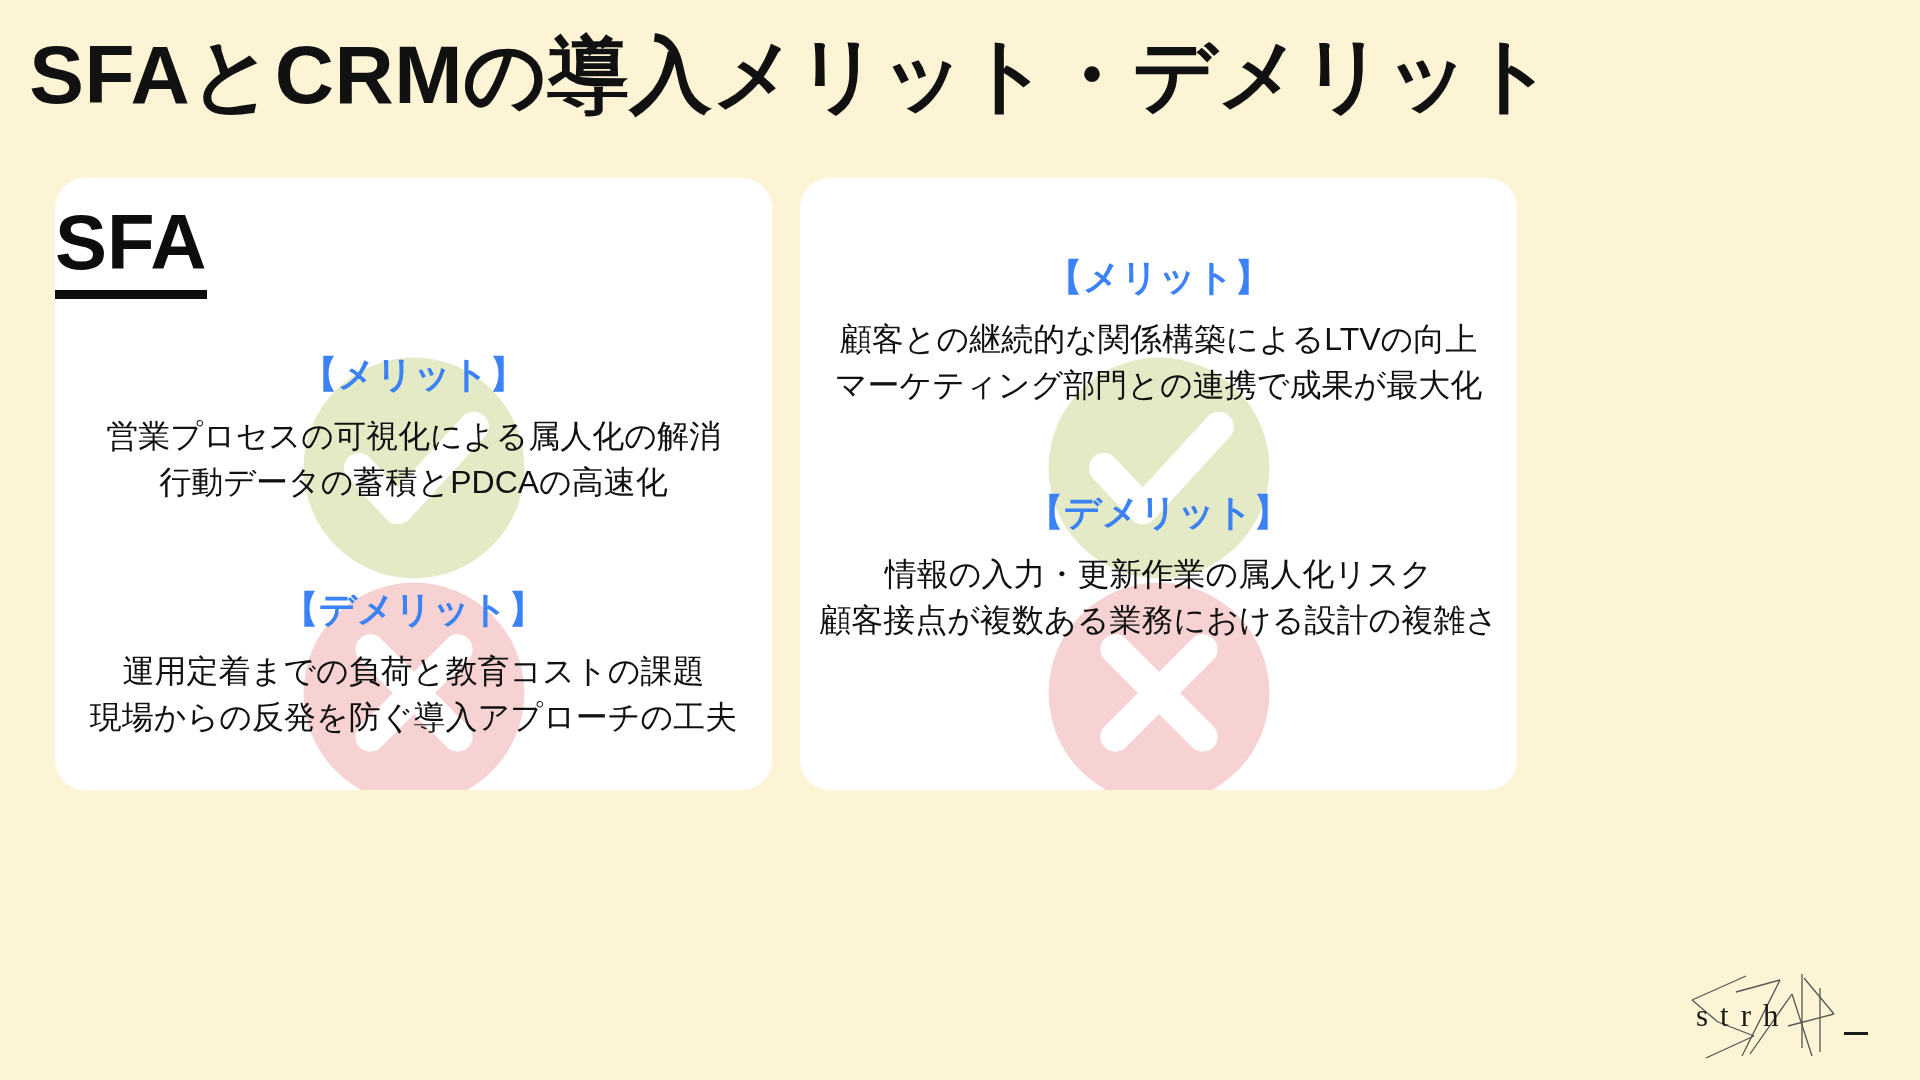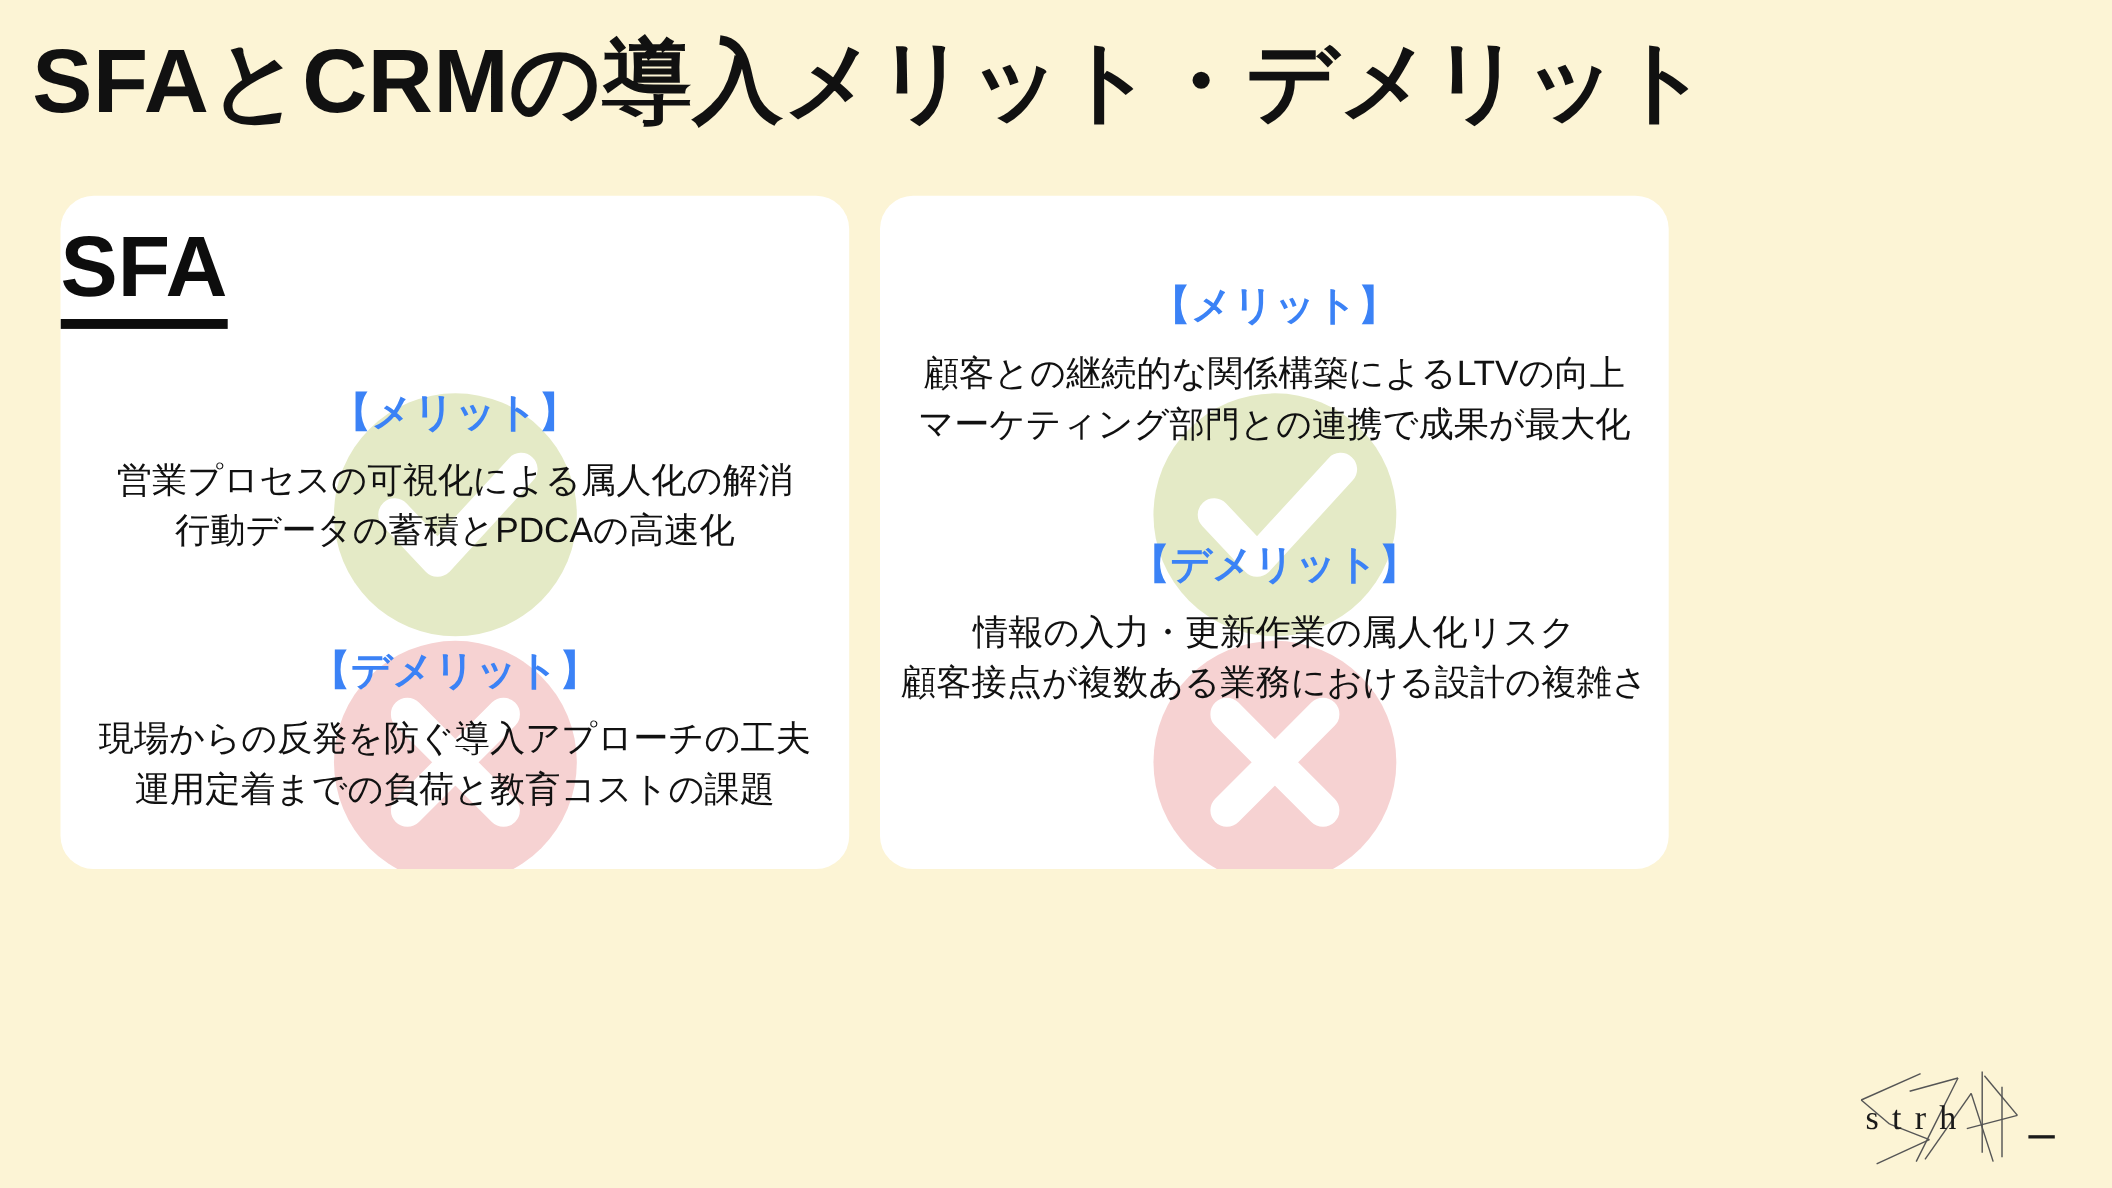--- a/index.html
+++ b/index.html
@@ -128,22 +128,22 @@
           <div class="section-label">【メリット】</div>
           <div class="section-lines">
             <div>営業プロセスの可視化による属人化の解消</div>
             <div>行動データの蓄積とPDCAの高速化</div>
           </div>
         </div>
 
         <div class="section section-demerit">
           <div class="section-label">【デメリット】</div>
           <div class="section-lines">
+            <div>運用定着までの負荷と教育コストの課題</div>
             <div>現場からの反発を防ぐ導入アプローチの工夫</div>
-            <div>運用定着までの負荷と教育コストの課題</div>
           </div>
         </div>
       </div>
     </div>
 
     <div class="card">
 
       <svg class="wm wm-check" viewBox="0 0 100 100">
         <circle cx="50" cy="50" r="48" fill="#E4EAC6"></circle>
         <path d="M26 50 L43 68 L76 32" fill="none" stroke="#FFFFFF" stroke-width="13" stroke-linecap="round" stroke-linejoin="round"></path>

